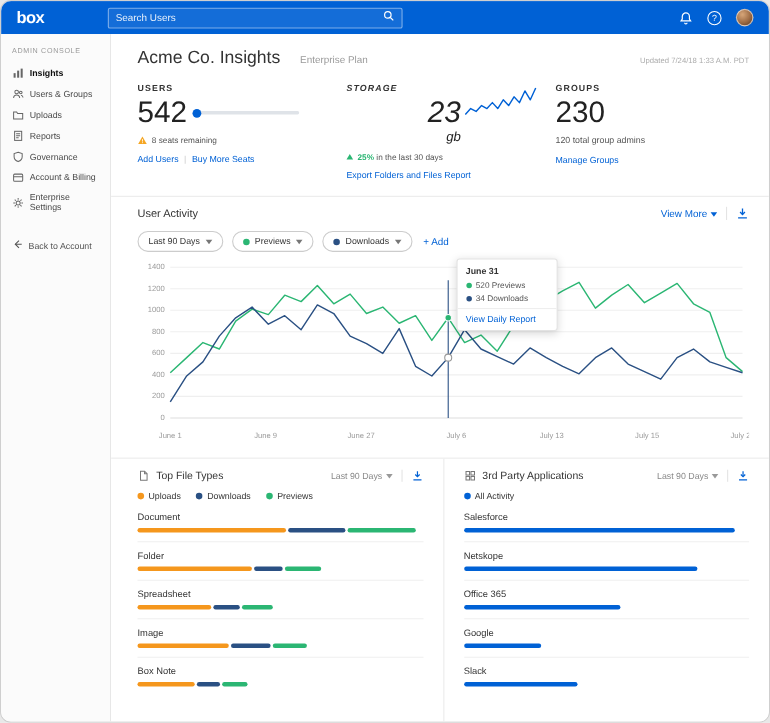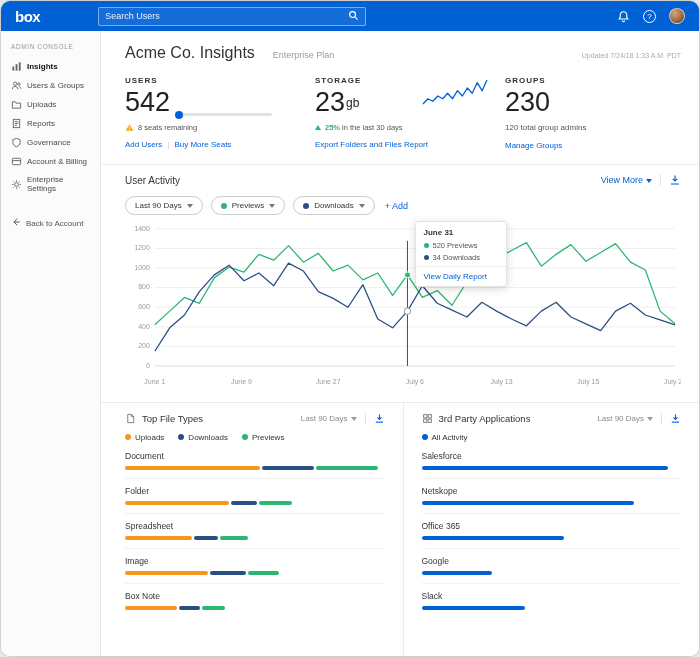--- a/index.html
+++ b/index.html
@@ -31,33 +31,33 @@
   
   .page-head { display:flex; align-items:baseline; padding:13px 18px 8px 24px; }
   .page-title { font-size:16px; color:#333; }
   .page-plan { font-size:9px; color:#9b9b9b; margin-left:18px; }
   .page-updated { margin-left:auto; font-size:7px; color:#ababab; }
 
   
   .kpis { display:flex; padding:6px 18px 14px 24px; }
   .kpi { flex:1; min-width:0; padding-right:14px; }
   .kpi-label { font-size:8px; font-weight:bold; letter-spacing:1px; color:#333; }
-  .kpi-valrow { display:flex; align-items:flex-end; gap:10px; margin:4px 0 7px 0; }
+  .kpi-valrow { display:flex; align-items:center; gap:10px; margin:4px 0 7px 0; }
   .kpi-value { font-size:27px; font-weight:300; color:#222; line-height:1; }
   .kpi-unit { font-size:12px; color:#222; }
   .progress { width:92px; height:3px; background:#dfe3e8; border-radius:2px; position:relative; }
   .progress .fill { height:3px; background:#0061d5; border-radius:2px; position:relative; }
   .progress .fill::after { content:""; position:absolute; right:-3px; top:-2.5px; width:8px; height:8px; border-radius:50%; background:#0061d5; }
   .kpi-note { display:flex; align-items:center; gap:4px; font-size:7.5px; color:#555; margin-bottom:8px; }
   .kpi-links { font-size:8px; color:#0061d5; }
   .kpi-links .sep { color:#ccc; margin:0 5px; }
   .kpi-links span { cursor:pointer; }
   .trend-up { width:0; height:0; border-left:3.5px solid transparent; border-right:3.5px solid transparent; border-bottom:5px solid #2bb673; display:inline-block; }
   .trend-pct { color:#2bb673; font-weight:bold; }
-  .storage-top { display:flex; align-items:flex-start; }
+  .storage-top { display:flex; align-items:flex-start;font-style:italic; }
   .storage-left { flex:1; }
   .kpi-sub { font-size:8px; color:#555; margin-bottom:9px; }
   .link-blue { font-size:8px; color:#0061d5; cursor:pointer; }
 
   
   .ua { border-top:1px solid #ececec; padding:9px 18px 0 24px; }
   .sec-head { display:flex; align-items:center; }
   .sec-title { font-size:10px; color:#333; }
   .sec-right { margin-left:auto; display:flex; align-items:center; gap:8px; }
   .view-more { font-size:9px; color:#0061d5; display:flex; align-items:center; gap:3px; cursor:pointer; }
@@ -233,21 +233,21 @@
           </div>
           <div class="kpi-links">
             <span>Add Users</span><span class="sep">|</span><span>Buy More Seats</span>
           </div>
         </div>
 
         <div class="kpi">
           <div class="storage-top">
             <div class="storage-left">
               <div class="kpi-label">STORAGE</div>
-              <div class="kpi-valrow" style="align-items:center;gap:1px;">
+              <div class="kpi-valrow" style="align-items:flex-end;gap:1px;flex-direction:column;">
                 <span class="kpi-value">23</span>
                 <span class="kpi-unit">gb</span>
               </div>
             </div>
             <span id="storage-sparkline"><svg width="72" height="32" viewBox="0 0 72 32">
                   <polyline points="4.0,28.0 8.9,22.7 13.8,25.3 18.8,20.0 23.7,22.7 28.6,17.3 33.5,22.7 38.5,14.7 43.4,20.0 48.3,12.0 53.2,17.3 58.2,6.7 63.1,14.7 68.0,4.0" fill="none" stroke="#0061d5" stroke-width="1.3" stroke-linejoin="round"></polyline>
                 </svg></span>
           </div>
           <div class="kpi-note">
             <span class="trend-up"></span>

